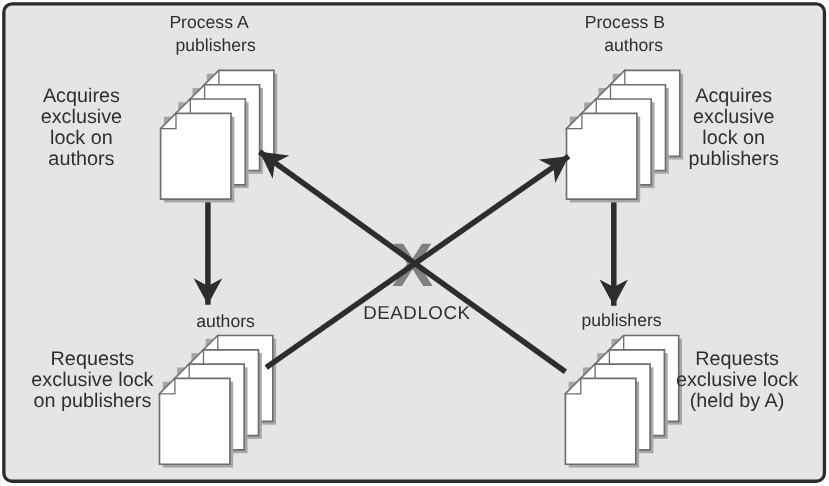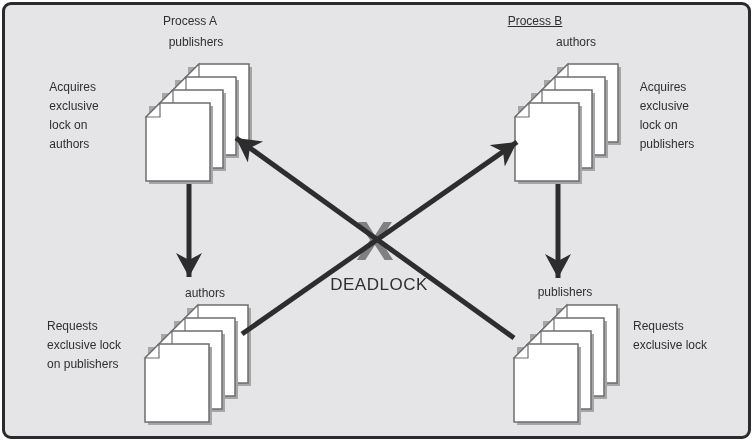--- a/index.html
+++ b/index.html
@@ -11,26 +11,26 @@
     position:absolute;left:2px;top:2px;width:749px;height:437px;
     box-sizing:border-box;background:#e5e5e7;
     border:3px solid #2b2b2b;border-radius:9px;
   }
   svg.layer{position:absolute;left:0;top:0;}
   svg text{font-family:"Liberation Sans",sans-serif;}
   .x-glyph{font-weight:bold;font-size:56px;fill:#808080;}
   .deadlock-glyph{font-size:17px;fill:#2f2f2f;letter-spacing:0.5px;}
   .t{
     position:absolute;transform:translate(-50%,-50%);
-    white-space:nowrap;font-size:12px;line-height:18px;
+    white-space:nowrap;font-size:16px;line-height:18px;
   }
   .it{}
   .note{
     position:absolute;transform:translateX(-50%);
-    text-align:left;font-size:12px;line-height:19px;white-space:nowrap;
+    text-align:center;font-size:18px;line-height:19px;white-space:nowrap;
   }
   .pre{margin-right:0.28em;}
 </style>
 </head>
 <body>
 
 <div class="canvas">
 
   <div class="frame"></div>
 
@@ -77,21 +77,21 @@
     <line x1="558" y1="184" x2="558" y2="278" stroke="#2d2d2d" stroke-width="5" marker-end="url(#head)"></line>
     <line x1="242" y1="334" x2="517" y2="142" stroke="#2d2d2d" stroke-width="5" marker-end="url(#head)"></line>
     <line x1="514" y1="338" x2="236" y2="138" stroke="#2d2d2d" stroke-width="5" marker-end="url(#head)"></line>
 
     <text class="deadlock-glyph" x="379" y="290" text-anchor="middle">DEADLOCK</text>
   </svg>
 
   <div class="t" style="left:190px;top:21px;">Process A</div>
   <div class="t it" style="left:196px;top:42px;">publishers</div>
 
-  <div class="t" style="left:535px;top:21px;text-decoration:underline;">Process B</div>
+  <div class="t" style="left:568px;top:21px;">Process B</div>
   <div class="t it" style="left:576px;top:42px;">authors</div>
 
   <div class="t it" style="left:205px;top:293px;">authors</div>
   <div class="t it" style="left:565px;top:292px;">publishers</div>
 
   <div class="note" style="left:74px;top:78px;">
     <div>Acquires</div>
     <div>exclusive</div>
     <div>lock on</div>
     <div class="it">authors</div>
@@ -108,15 +108,16 @@
     <div>Requests</div>
     <div>exclusive lock</div>
     <div>
       <span class="pre">on</span><span class="it">publishers</span>
     </div>
   </div>
 
   <div class="note" style="left:670px;top:317px;">
     <div>Requests</div>
     <div>exclusive lock</div>
+    <div>(held by A)</div>
   </div>
 
 </div>
 
 </body></html>

